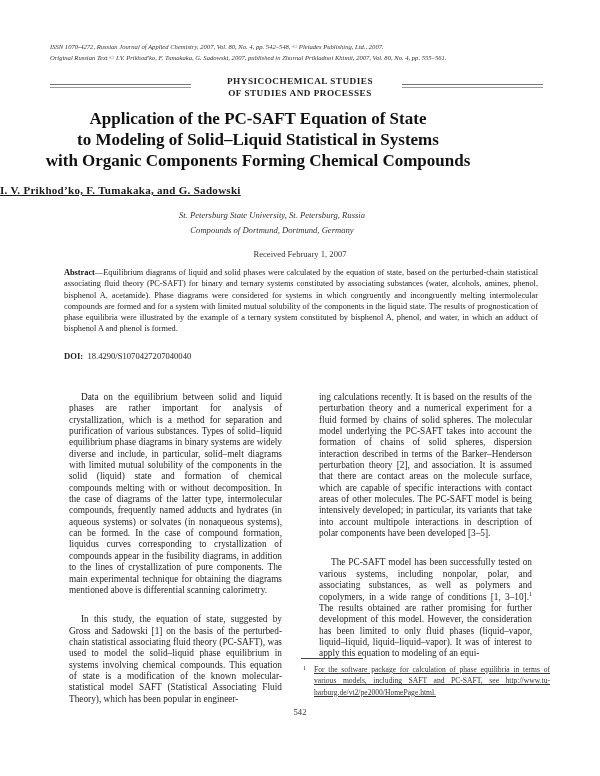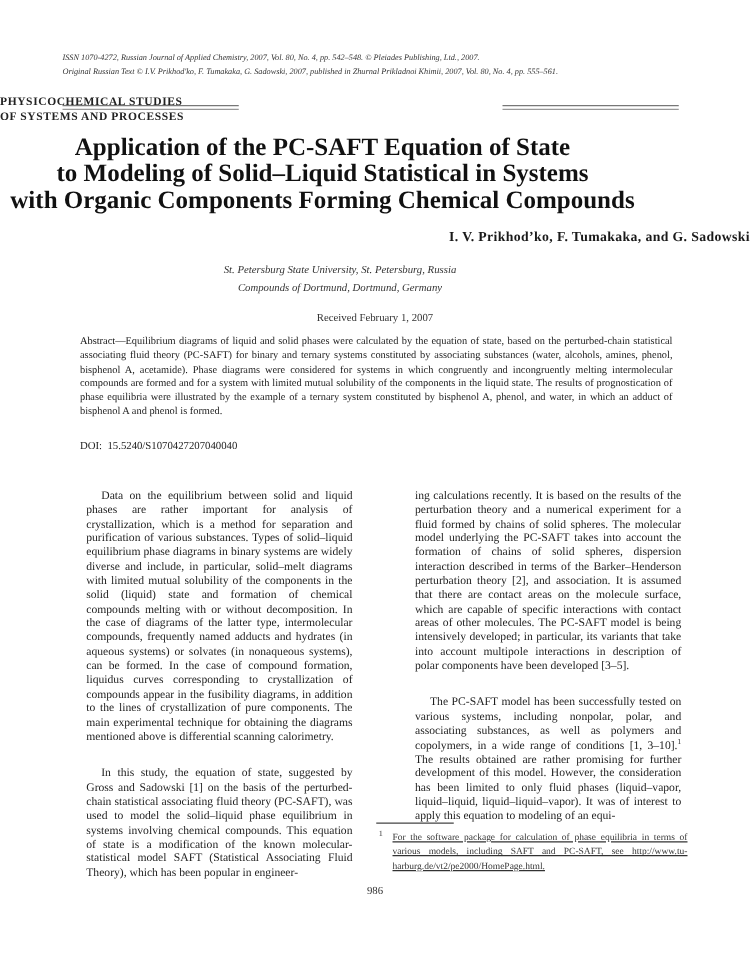--- a/index.html
+++ b/index.html
@@ -3,47 +3,47 @@
 <meta charset="utf-8">
 <style>
   html, body { margin: 0; padding: 0; background: #ffffff; }
   body { width: 600px; height: 776px; position: relative; overflow: hidden;
          font-family: "Liberation Serif", "DejaVu Serif", serif; color: #1a1a1a; }
   .page { position: absolute; left: 0; top: 0; width: 600px; height: 776px; }
 
   .issn { position: absolute; left: 50px; top: 41px; width: 520px;
           font-style: italic; font-size: 6.6px; line-height: 11px; color: #333; white-space: nowrap; }
 
-  .section-head { position: absolute; left: 0; top: 76px; width: 600px; text-align: left;
+  .section-head { position: absolute; left: 0; top: 76px; width: 600px; text-align: center;
                   font-weight: bold; font-size: 9.2px; line-height: 11.5px; letter-spacing: 0.5px; color: #222; }
   .rule-l, .rule-r { position: absolute; top: 84px; height: 2px;
                      border-top: 1px solid #777; border-bottom: 1px solid #999; }
   .rule-l { left: 50px; width: 141px; }
   .rule-r { left: 402px; width: 141px; }
 
   .title { position: absolute; left: 0; top: 108px; width: 516px; text-align: center;
-           font-weight: bold; font-size: 20px; line-height: 21px; color: #111; }
+           font-weight: bold; font-size: 17px; line-height: 21px; color: #111; }
 
-  .authors { position: absolute; left: 0; top: 183px; width: 600px; text-align: right;
-             font-weight: bold; font-size: 11px; line-height: 14px; letter-spacing: 0.3px; }
+  .authors { position: absolute; left: 0; top: 183px; width: 600px; text-align: left;
+             font-weight: bold; font-size: 11px; line-height: 14px; letter-spacing: 0.3px; text-decoration: underline; }
   .affil { position: absolute; left: 0; top: 208px; width: 544px; text-align: center;
            font-style: italic; font-size: 8.6px; line-height: 15px; color: #333; }
   .received { position: absolute; left: 0; top: 248px; width: 600px; text-align: center;
               font-size: 8.6px; line-height: 12px; color: #333; }
 
   .abstract { position: absolute; left: 64px; top: 267px; width: 474px;
               font-size: 8.3px; line-height: 11.3px; text-align: justify; color: #222; }
-  .abstract b { font-weight: normal; color: #111; }
+  .abstract b { font-weight: bold; color: #111; }
   .doi { position: absolute; left: 64px; top: 350px; font-size: 8.6px; line-height: 12px; color: #222; }
-  .doi b { font-weight: normal; }
+  .doi b { font-weight: bold; }
 
   .col { position: absolute; top: 374px; width: 249px; font-size: 9.3px; line-height: 11.35px;
          text-align: justify; color: #1e1e1e; }
   .col-left { left: 51px; }
-  .col-right { left: 314px; }
+  .col-right { left: 301px; }
   .col p { margin: 18px; text-indent: 12px; }
   .col p + p { margin-top: 6px; }
   .col p.noindent { text-indent: 0; }
   sup { font-size: 6px; line-height: 0; }
 
   .fn-rule { position: absolute; left: 301px; top: 658px; width: 62px; border-top: 1px solid #444; }
   .footnote { position: absolute; left: 301px; top: 664px; width: 249px;
               font-size: 7.6px; line-height: 11.3px; text-align: justify; color: #333; }
   .footnote .fn-mark { position: absolute; left: 2px; top: -2px; font-size: 6.5px; }
   .footnote .fn-text { display: block; padding-left: 13px; text-decoration: underline; }
@@ -58,52 +58,52 @@
 
   <div class="issn">
     <div>ISSN 1070-4272, Russian Journal of Applied Chemistry, 2007, Vol. 80, No. 4, pp. 542–548. © Pleiades Publishing, Ltd., 2007.</div>
     <div>Original Russian Text © I.V. Prikhod'ko, F. Tumakaka, G. Sadowski, 2007, published in Zhurnal Prikladnoi Khimii, 2007, Vol. 80, No. 4, pp. 555–561.</div>
   </div>
 
   <div class="rule-l"></div>
   <div class="rule-r"></div>
   <div class="section-head">
     <div>PHYSICOCHEMICAL STUDIES</div>
-    <div>OF SYSTEMS AND PROCESSES</div>
+    <div>OF STUDIES AND PROCESSES</div>
   </div>
 
   <div class="title">
     <div>Application of the PC-SAFT Equation of State</div>
     <div>to Modeling of Solid–Liquid Statistical in Systems</div>
     <div>with Organic Components Forming Chemical Compounds</div>
   </div>
 
   <div class="authors">I. V. Prikhod’ko, F. Tumakaka, and G. Sadowski</div>
 
   <div class="affil">
     <div>St. Petersburg State University, St. Petersburg, Russia</div>
     <div>Compounds of Dortmund, Dortmund, Germany</div>
   </div>
 
   <div class="received">Received February 1, 2007</div>
 
   <div class="abstract"><b>Abstract</b><span>—Equilibrium diagrams of liquid and solid phases were calculated by the equation of state, based on the perturbed-chain statistical associating fluid theory (PC-SAFT) for binary and ternary systems constituted by associating substances (water, alcohols, amines, phenol, bisphenol A, acetamide). Phase diagrams were considered for systems in which congruently and incongruently melting intermolecular compounds are formed and for a system with limited mutual solubility of the components in the liquid state. The results of prognostication of phase equilibria were illustrated by the example of a ternary system constituted by bisphenol A, phenol, and water, in which an adduct of bisphenol A and phenol is formed.</span></div>
 
-  <div class="doi"><b>DOI:</b>&nbsp; <span>15.5240/S1070427207040040</span></div>
+  <div class="doi"><b>DOI:</b>&nbsp; <span>18.4290/S1070427207040040</span></div>
 
   <div class="col col-left">
     <p>Data on the equilibrium between solid and liquid phases are rather important for analysis of crystallization, which is a method for separation and purification of various substances. Types of solid–liquid equilibrium phase diagrams in binary systems are widely diverse and include, in particular, solid–melt diagrams with limited mutual solubility of the components in the solid (liquid) state and formation of chemical compounds melting with or without decomposition. In the case of diagrams of the latter type, intermolecular compounds, frequently named adducts and hydrates (in aqueous systems) or solvates (in nonaqueous systems), can be formed. In the case of compound formation, liquidus curves corresponding to crystallization of compounds appear in the fusibility diagrams, in addition to the lines of crystallization of pure components. The main experimental technique for obtaining the diagrams mentioned above is differential scanning calorimetry.</p>
     <p>In this study, the equation of state, suggested by Gross and Sadowski [1] on the basis of the perturbed-chain statistical associating fluid theory (PC-SAFT), was used to model the solid–liquid phase equilibrium in systems involving chemical compounds. This equation of state is a modification of the known molecular-statistical model SAFT (Statistical Associating Fluid Theory), which has been popular in engineer-</p>
   </div>
 
   <div class="col col-right">
     <p class="noindent">ing calculations recently. It is based on the results of the perturbation theory and a numerical experiment for a fluid formed by chains of solid spheres. The molecular model underlying the PC-SAFT takes into account the formation of chains of solid spheres, dispersion interaction described in terms of the Barker–Henderson perturbation theory [2], and association. It is assumed that there are contact areas on the molecule surface, which are capable of specific interactions with contact areas of other molecules. The PC-SAFT model is being intensively developed; in particular, its variants that take into account multipole interactions in description of polar components have been developed [3–5].</p>
     <p><span>The PC-SAFT model has been successfully tested on various systems, including nonpolar, polar, and associating substances, as well as polymers and copolymers, in a wide range of conditions [1, 3–10].</span><sup>1</sup><span> The results obtained are rather promising for further development of this model. However, the consideration has been limited to only fluid phases (liquid–vapor, liquid–liquid, liquid–liquid–vapor). It was of interest to apply this equation to modeling of an equi-</span></p>
   </div>
 
   <div class="fn-rule"></div>
   <div class="footnote">
     <span class="fn-mark">1</span>
     <span class="fn-text">For the software package for calculation of phase equilibria in terms of various models, including SAFT and PC-SAFT, see http://www.tu-harburg.de/vt2/pe2000/HomePage.html.</span>
   </div>
 
-  <div class="page-num">986</div>
+  <div class="page-num">542</div>
 </div>
 
 </body></html>

